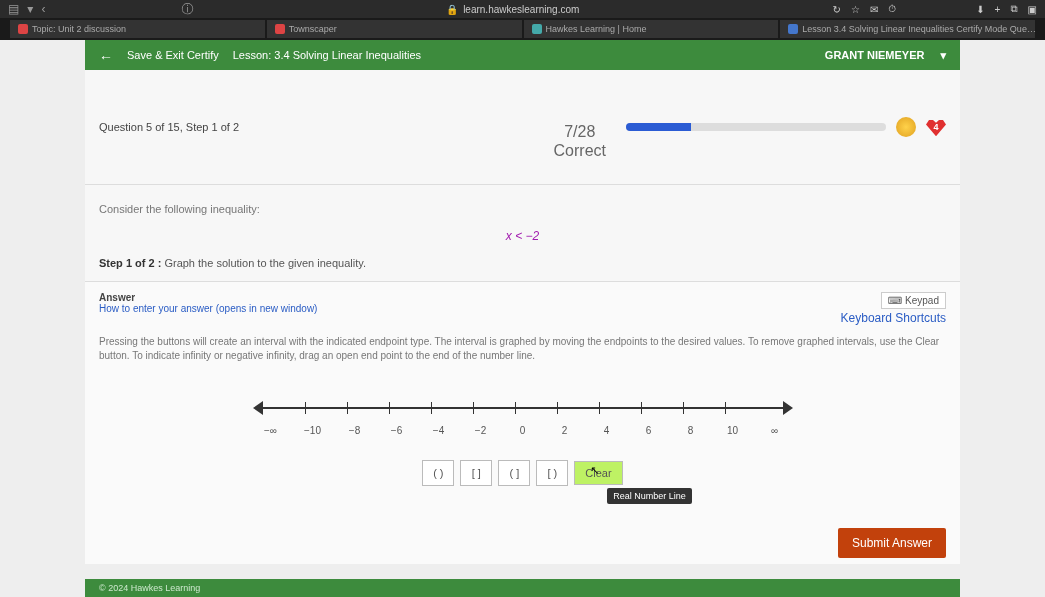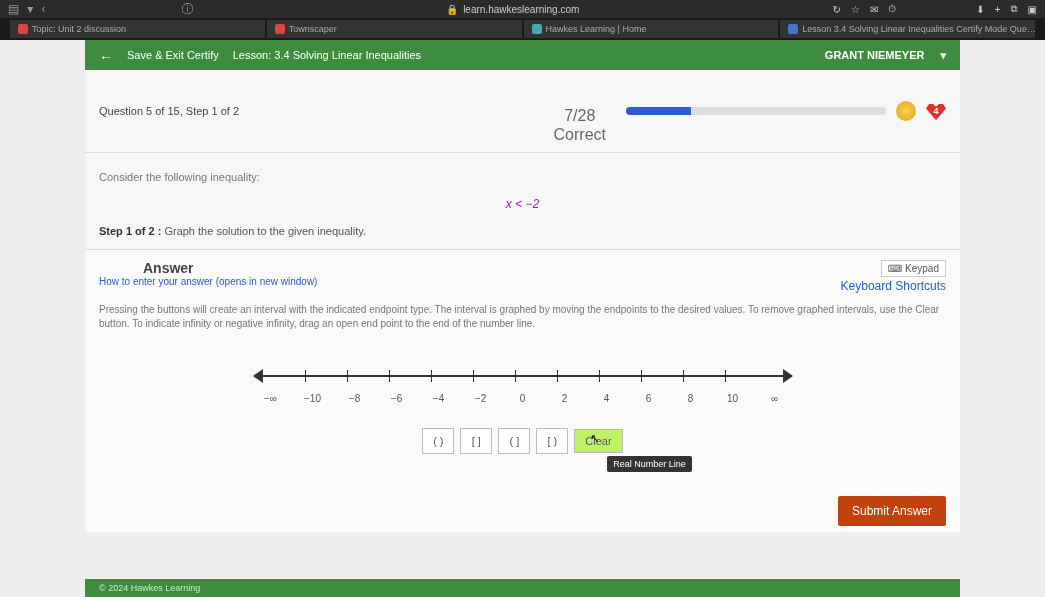--- a/index.html
+++ b/index.html
@@ -12,36 +12,36 @@
 .tab { flex: 1; background: #333; color: #aaa; font-size: 9px; padding: 4px 8px; display: flex; align-items: flex-end; gap: 4px; overflow: hidden; white-space: nowrap; }
 .tab-icon { width: 10px; height: 10px; background: #666; border-radius: 2px; flex-shrink: 0; }
 .tab-icon.red { background: #d44; }
 .tab-icon.blue { background: #47c; }
 .tab-icon.teal { background: #4aa; }
 .page-wrap { background: #eee; height: 557px; padding: 0 85px; position: relative; }
 .green-bar { background: #3d8b3d; height: 30px; display: flex; align-items: center; padding: 0 14px; color: #fff; font-size: 11px; }
 .green-bar .left { display: flex; align-items: center; gap: 14px; }
 .green-bar .right { margin-left: auto; display: flex; align-items: center; gap: 16px; font-weight: bold; }
 .arrow-left { font-size: 14px; }
-.progress-row { background: #f7f7f7; border-bottom: 1px solid #ddd; padding: 8px 14px; display: flex; align-items: center; gap: 10px; font-size: 11px; color: #555; }
+.progress-row { background: #f7f7f7; border-bottom: 1px solid #ddd; padding: 24px 14px; display: flex; align-items: center; gap: 10px; font-size: 11px; color: #555; }
 .q-label { color: #444; }
 .score-box { margin-left: auto; margin-right: 10px; text-align: center; font-size: 16px; color: #666; line-height: 1.2; margin-top: 28px; }
 .progress-bar { width: 260px; height: 8px; background: #ddd; border-radius: 4px; overflow: hidden; }
 .progress-fill { height: 100%; background: #2b5cd4; }
 .coin { width: 20px; height: 20px; background: radial-gradient(circle,#ffd24a,#e0a020); border-radius: 50%; }
 .heart { width: 20px; height: 18px; background: #e03030; clip-path: polygon(50% 100%, 0 35%, 15% 10%, 35% 10%, 50% 25%, 65% 10%, 85% 10%, 100% 35%); position: relative; display:flex; align-items:center; justify-content:center; color:#fff; font-size:9px; font-weight:bold;}
 .content { background: #f7f7f7; padding: 12px 14px; font-size: 11px; color: #555; }
 .instr { margin-top: 6px; color: #777; font-size: 11px; }
 .math { text-align: center; margin: 14px 0; color: #a21caf; font-size: 12px; font-style: italic; }
 .step { color: #555; }
 .step b { color: #333; }
 .answer-block { background: #fafafa; border-top: 1px solid #ddd; padding: 10px 14px 20px; }
 .answer-head { display: flex; gap: 20px; align-items: flex-start; }
 .answer-left { flex: 1; }
-.answer-title { font-size: 14px; color: #444; font-weight: bold; margin-left: 44px; }
+.answer-title { font-size: 10px; color: #444; font-weight: bold; }
 .answer-link { font-size: 10px; color: #2a5cc4; }
 .answer-right { text-align: right; font-size: 10px; }
 .keypad-btn { border: 1px solid #ccc; background: #fff; padding: 2px 6px; font-size: 10px; color: #555; display: inline-flex; align-items: center; gap: 3px; }
 .kb-short { color: #2a5cc4; font-size: 12px; margin-top: 2px; }
 .answer-instr { font-size: 10px; color: #777; margin-top: 10px; line-height: 1.4; }
 .numberline-wrap { margin: 34px auto 10px; width: 560px; }
 .nl { position: relative; height: 24px; }
 .nl-line { position: absolute; top: 10px; left: 20px; right: 20px; height: 2px; background: #333; }
 .nl-arrow-l { position: absolute; left: 10px; top: 4px; border-right: 10px solid #333; border-top: 7px solid transparent; border-bottom: 7px solid transparent; }
 .nl-arrow-r { position: absolute; right: 10px; top: 4px; border-left: 10px solid #333; border-top: 7px solid transparent; border-bottom: 7px solid transparent; }

